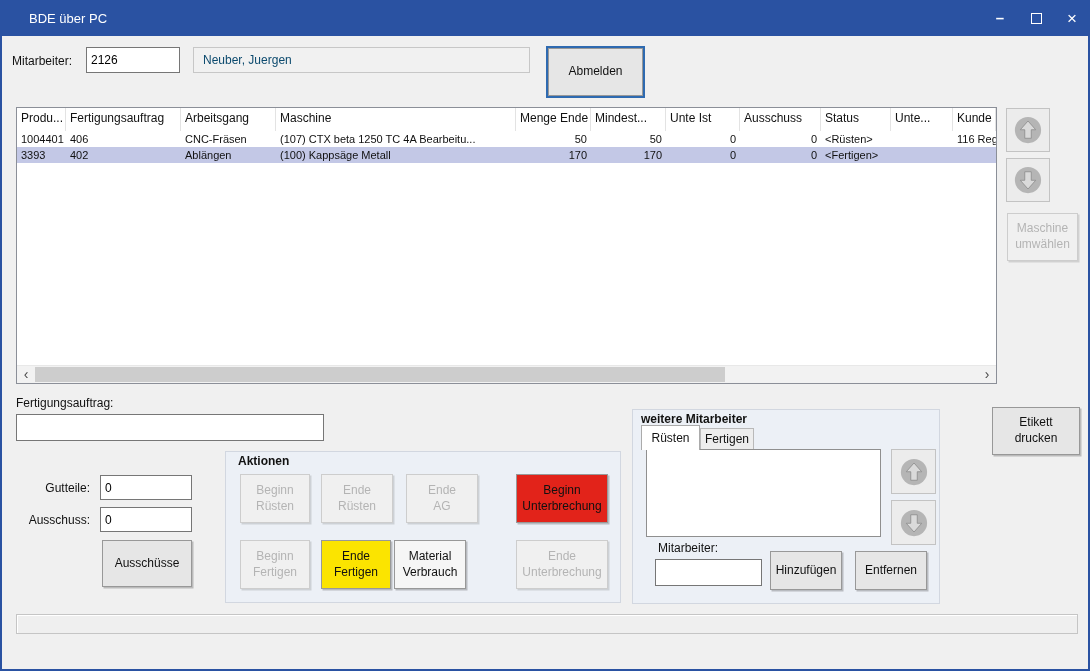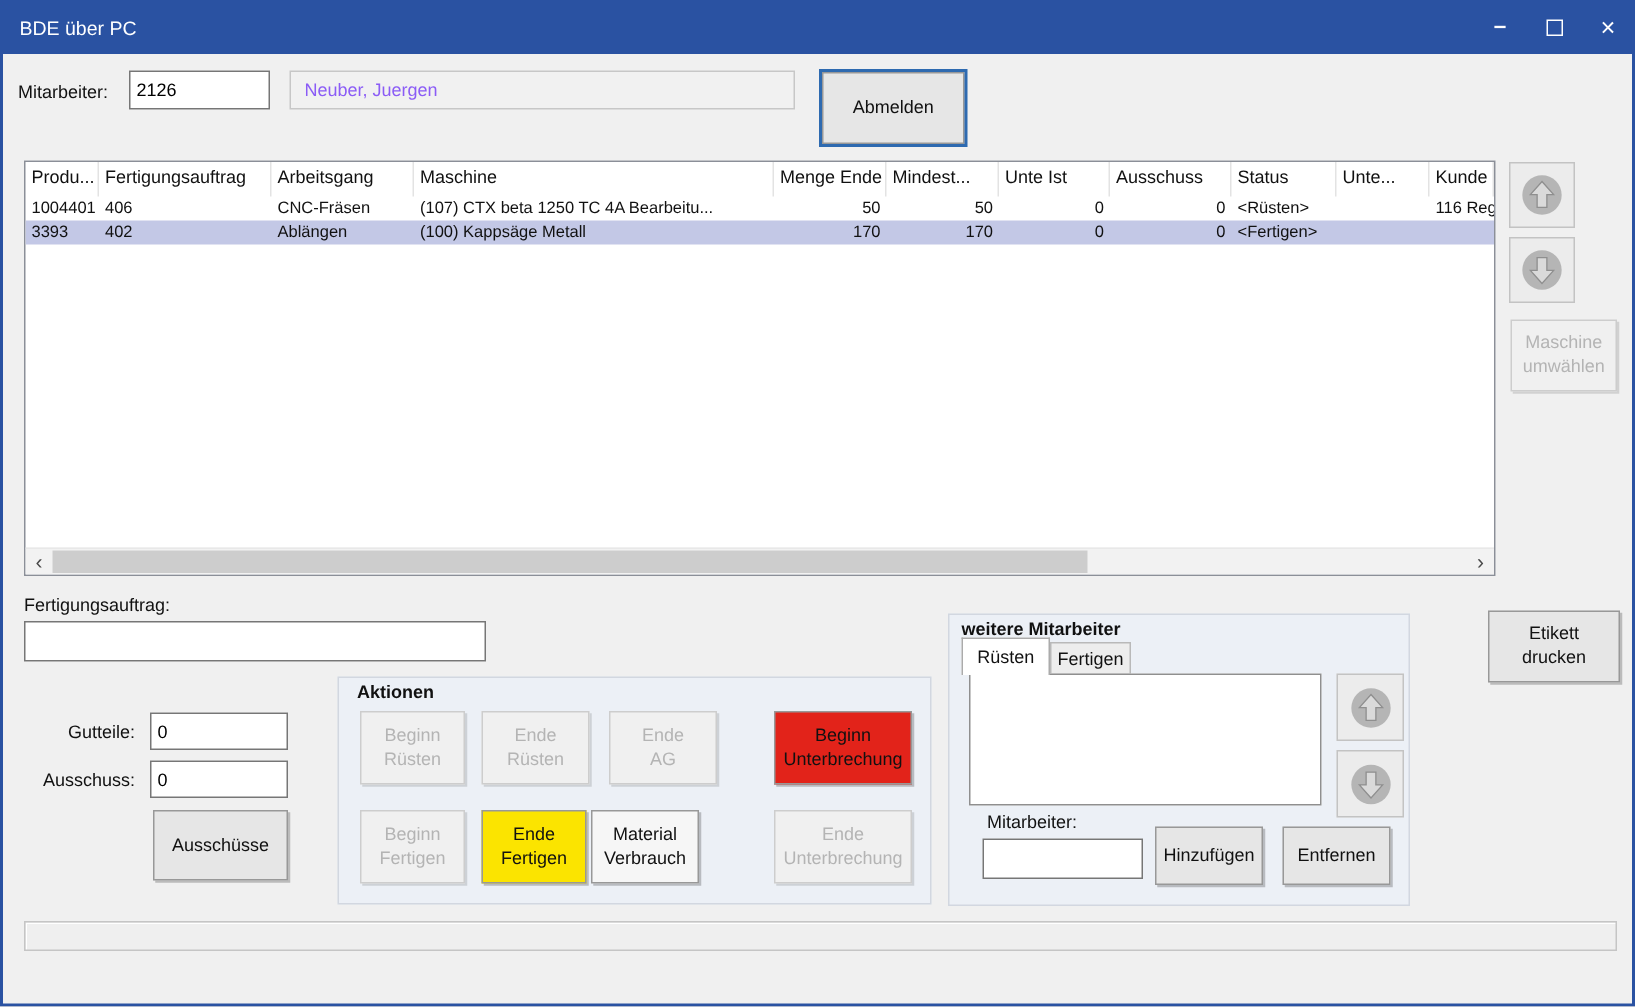--- a/index.html
+++ b/index.html
@@ -12,33 +12,33 @@
   }
   html,body{margin:0;padding:0;background:#cfcfcf;}
   .window{
     position:relative;width:1090px;height:671px;box-sizing:border-box;
     background:#f0f0f0;border:2px solid var(--titlebar);overflow:hidden;
     font-family:"Liberation Sans",sans-serif;color:#111;
   }
   
   .titlebar{position:absolute;top:-2px;left:-2px;right:-2px;height:36px;
     background:var(--titlebar);color:#fff;display:flex;align-items:center;
-    padding-left:13px;font-size:13px;box-sizing:border-box;}
+    padding-left:29px;font-size:13px;box-sizing:border-box;}
   .win-controls{margin-left:auto;display:flex;height:100%;align-items:center;}
   .win-btn{width:36px;height:100%;display:flex;align-items:center;justify-content:center;
     color:#fff;cursor:pointer;font-size:15px;}
   .glyph-min{font-weight:bold;line-height:10px;}
   .glyph-max{width:9px;height:9px;border:1.5px solid #fff;display:inline-block;}
   .glyph-close{font-size:17px;line-height:17px;}
   
   .lbl{position:absolute;font-size:12px;white-space:nowrap;}
   .tb{position:absolute;border:1px solid #767676;background:#fff;
     font:12px "Liberation Sans",sans-serif;padding:0 4px;box-sizing:border-box;outline:none;}
   .readonly-field{position:absolute;border:1px solid #c7c7c7;background:#f1f1f1;
-    color:#8b5cf6;font-size:12px;display:flex;align-items:center;padding:0 9px;box-sizing:border-box;}
+    color:#0c4a6e;font-size:12px;display:flex;align-items:center;padding:0 9px;box-sizing:border-box;}
   .btn{position:absolute;background:#e6e6e6;border:1px solid #989898;
     box-shadow:1.5px 1.5px 0 rgba(0,0,0,.22);
     display:flex;align-items:center;justify-content:center;text-align:center;
     font:12px "Liberation Sans",sans-serif;white-space:pre-line;cursor:pointer;
     box-sizing:border-box;color:#111;line-height:1.3;}
   .btn.disabled{color:#b4b4b4;background:#f0f0f0;border-color:#cdcdcd;
     box-shadow:1.5px 1.5px 0 rgba(0,0,0,.13);cursor:default;}
   .btn.red{background:var(--action-red);}
   .btn.yellow{background:var(--action-yellow);}
   .btn.white{background:#f6f6f6;}

